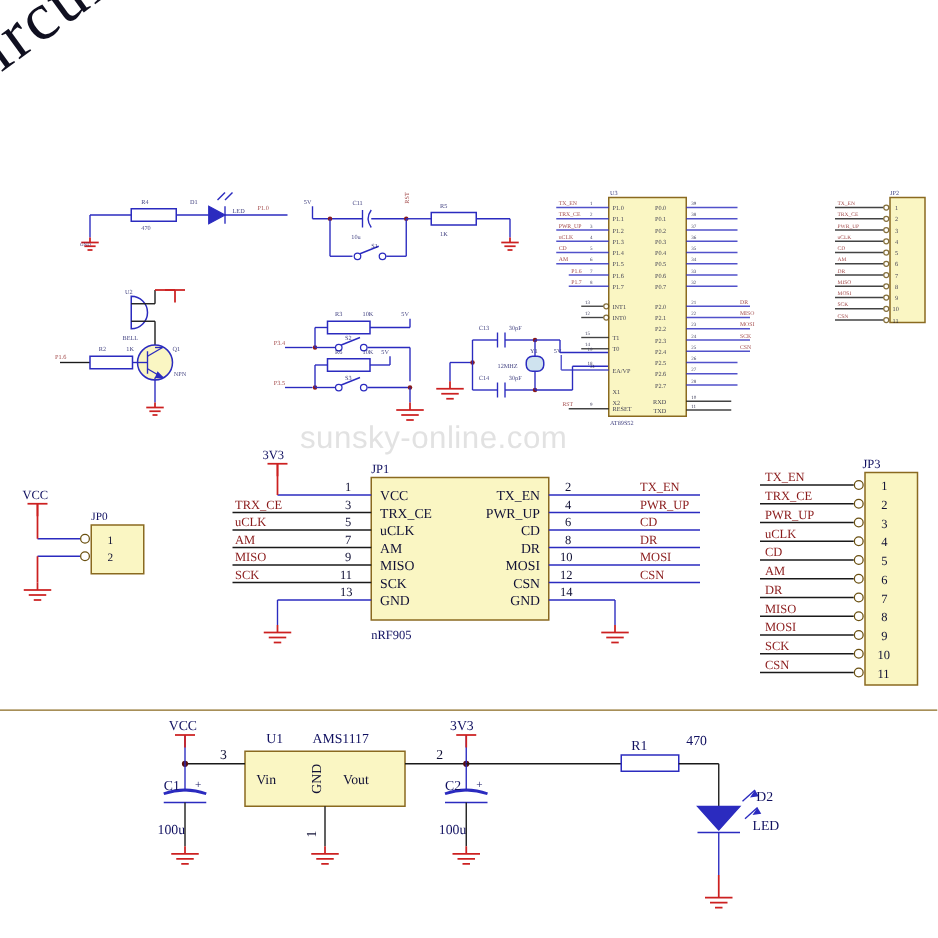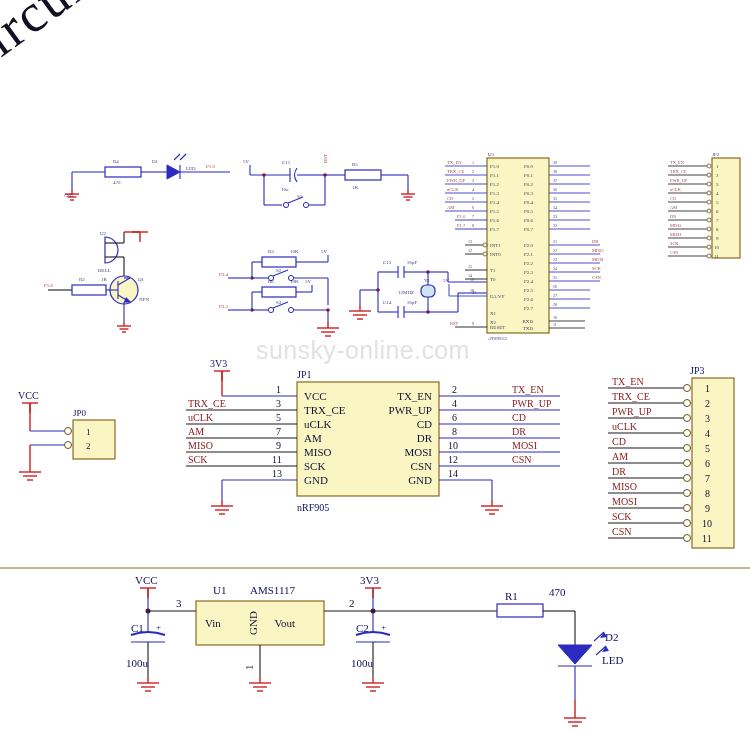--- a/index.html
+++ b/index.html
@@ -17,21 +17,21 @@
   .numlbl{font-family:"Liberation Serif",serif;fill:#101035;}
   .pwrlbl{font-family:"Liberation Serif",serif;fill:#101060;}
   .blur{opacity:.82;}
   .title-word{
     position:absolute;left:8px;top:6px;width:230px;height:150px;
     font-family:"Liberation Serif",serif;font-size:54px;color:#101020;
     transform:rotate(-36deg);transform-origin:20px 120px;white-space:nowrap;
     letter-spacing:2px;
   }
   .watermark{
-    position:absolute;left:256px;top:336px;
+    position:absolute;left:240px;top:336px;
     font-family:"Liberation Sans",sans-serif;font-size:25px;
     color:#e2e2e2;letter-spacing:.4px;white-space:nowrap;
   }
   .cap-blue{stroke:#2b2bbf;stroke-width:2.2;fill:none;}
   .led-body{fill:#2b2bbf;stroke:#2b2bbf;stroke-width:1;}
   .res{fill:#ffffff;stroke:#2b2bbf;stroke-width:1.2;}
   .pincircle{fill:#ffffff;stroke:#6a5010;stroke-width:1;}
   .npn{fill:#faf6c3;stroke:#2b2bbf;stroke-width:1.2;}
 </style>
 </head>

